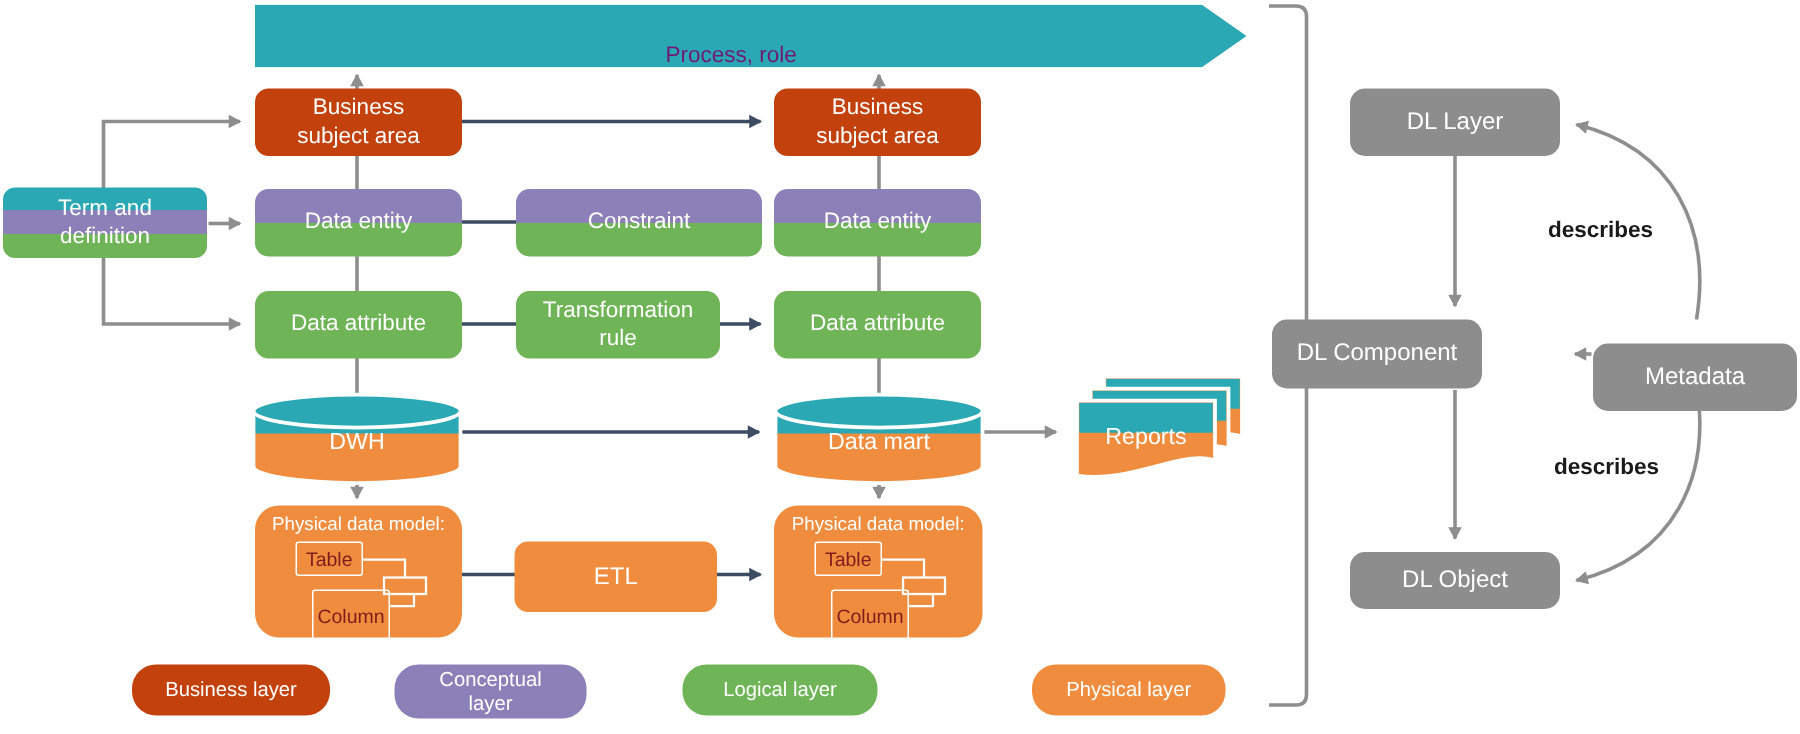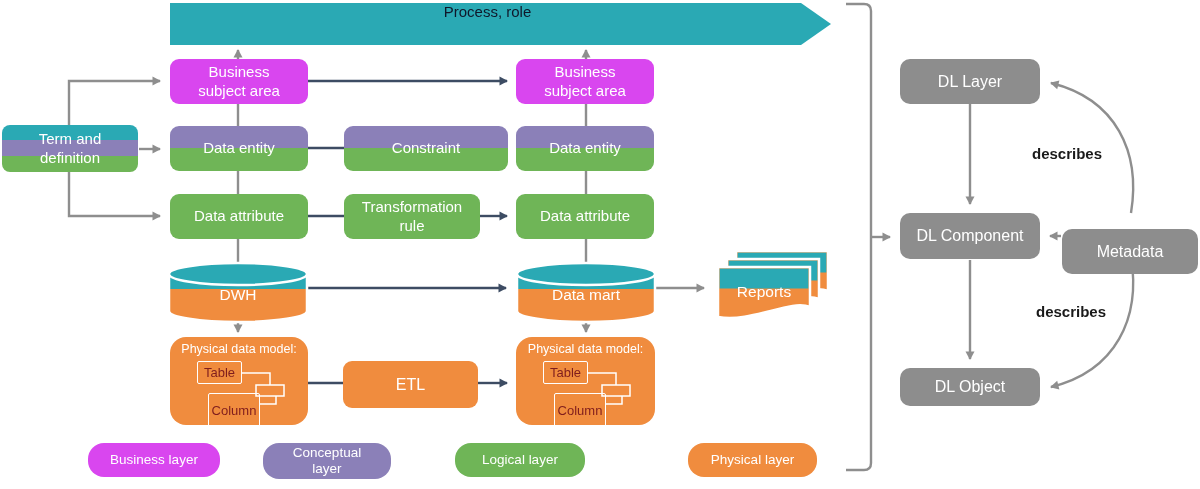--- a/index.html
+++ b/index.html
@@ -5,30 +5,30 @@
   html,body{margin:0;padding:0;background:#ffffff;}
   .stage{
     position:relative;width:1200px;height:489px;overflow:hidden;
     font-family:"Liberation Sans", sans-serif;background:#ffffff;
   }
   .stage svg.wires{position:absolute;left:0;top:0;z-index:0;}
   .box{
     position:absolute;z-index:2;display:flex;align-items:center;justify-content:center;
     color:#fff;text-align:center;border-radius:9px;font-size:15px;line-height:1.22;
   }
-  .teal{background:#d946ef;}
+  .teal{background:#c2410c;}
   .green{background:#6FB557;}
   .orange{background:#F08C3E;}
   .grayb{background:#8D8D8D;}
   .purple-green{background:linear-gradient(180deg,#8B80B8 0 50%,#6FB557 50% 100%);}
   .term{background:linear-gradient(180deg,#2AA9B4 0 32%,#8B80B8 32% 66%,#6FB557 66% 100%);border-radius:8px;}
   .banner{
     position:absolute;left:170px;top:3px;width:661px;height:42px;background:#2AA9B4;z-index:2;
     clip-path:polygon(0 0, calc(100% - 30px) 0, 100% 50%, calc(100% - 30px) 100%, 0 100%);
-    display:flex;align-items:flex-start;justify-content:center;color:#0f172a;font-size:15px;padding-right:26px;box-sizing:border-box;
+    display:flex;align-items:flex-end;justify-content:center;color:#701a75;font-size:15px;padding-right:26px;box-sizing:border-box;
   }
   .pdm{border-radius:16px;font-size:12.5px;}
   .pdm .pdm-title{position:absolute;top:5px;left:0;width:100%;text-align:center;}
   .mini{
     position:absolute;border:1.5px solid #fff;border-radius:2px;box-sizing:border-box;
     display:flex;align-items:center;justify-content:center;font-size:13px;color:#7f1d1d;
   }
   .mini.tbl{left:27px;top:24px;width:45px;height:23px;}
   .mini.col{left:38px;top:56px;width:52px;height:36px;}
   .pdm svg{position:absolute;left:0;top:0;}
@@ -210,21 +210,21 @@
   <div class="box green legend-box" style="left:455px;top:443px;width:130px;height:34px;">
     <span>Logical layer</span>
   </div>
   <div class="box orange legend-box" style="left:688px;top:443px;width:129px;height:34px;">
     <span>Physical layer</span>
   </div>
 
   <div class="box grayb dlbox" style="left:900px;top:59px;width:140px;height:45px;">
     <span>DL Layer</span>
   </div>
-  <div class="box grayb dlbox" style="left:900px;top:213px;width:140px;height:46px;">
+  <div class="box grayb dlbox" style="left:848px;top:213px;width:140px;height:46px;">
     <span>DL Component</span>
   </div>
   <div class="box grayb dlbox" style="left:1062px;top:213px;width:136px;height:45px;margin-top:16px;">
     <span>Metadata</span>
   </div>
   <div class="box grayb dlbox" style="left:900px;top:368px;width:140px;height:38px;">
     <span>DL Object</span>
   </div>
 
   <div class="describes" style="left:1012px;top:145px;width:110px;">describes</div>

